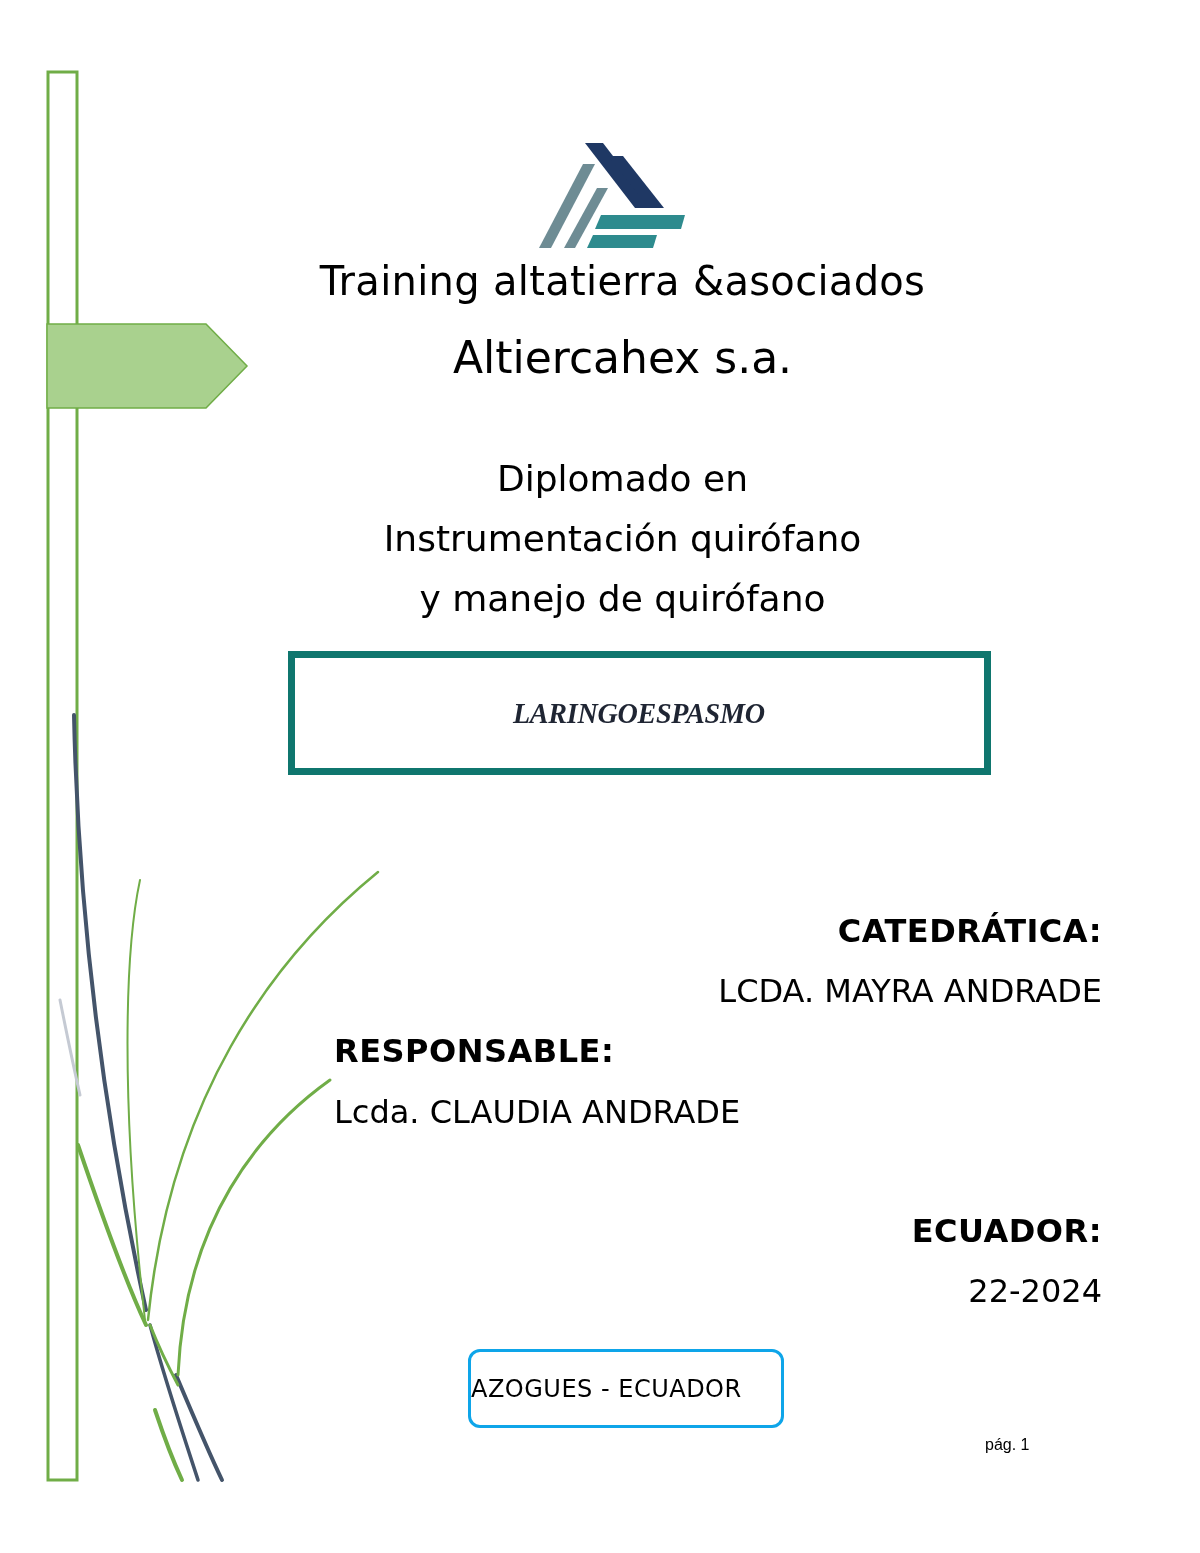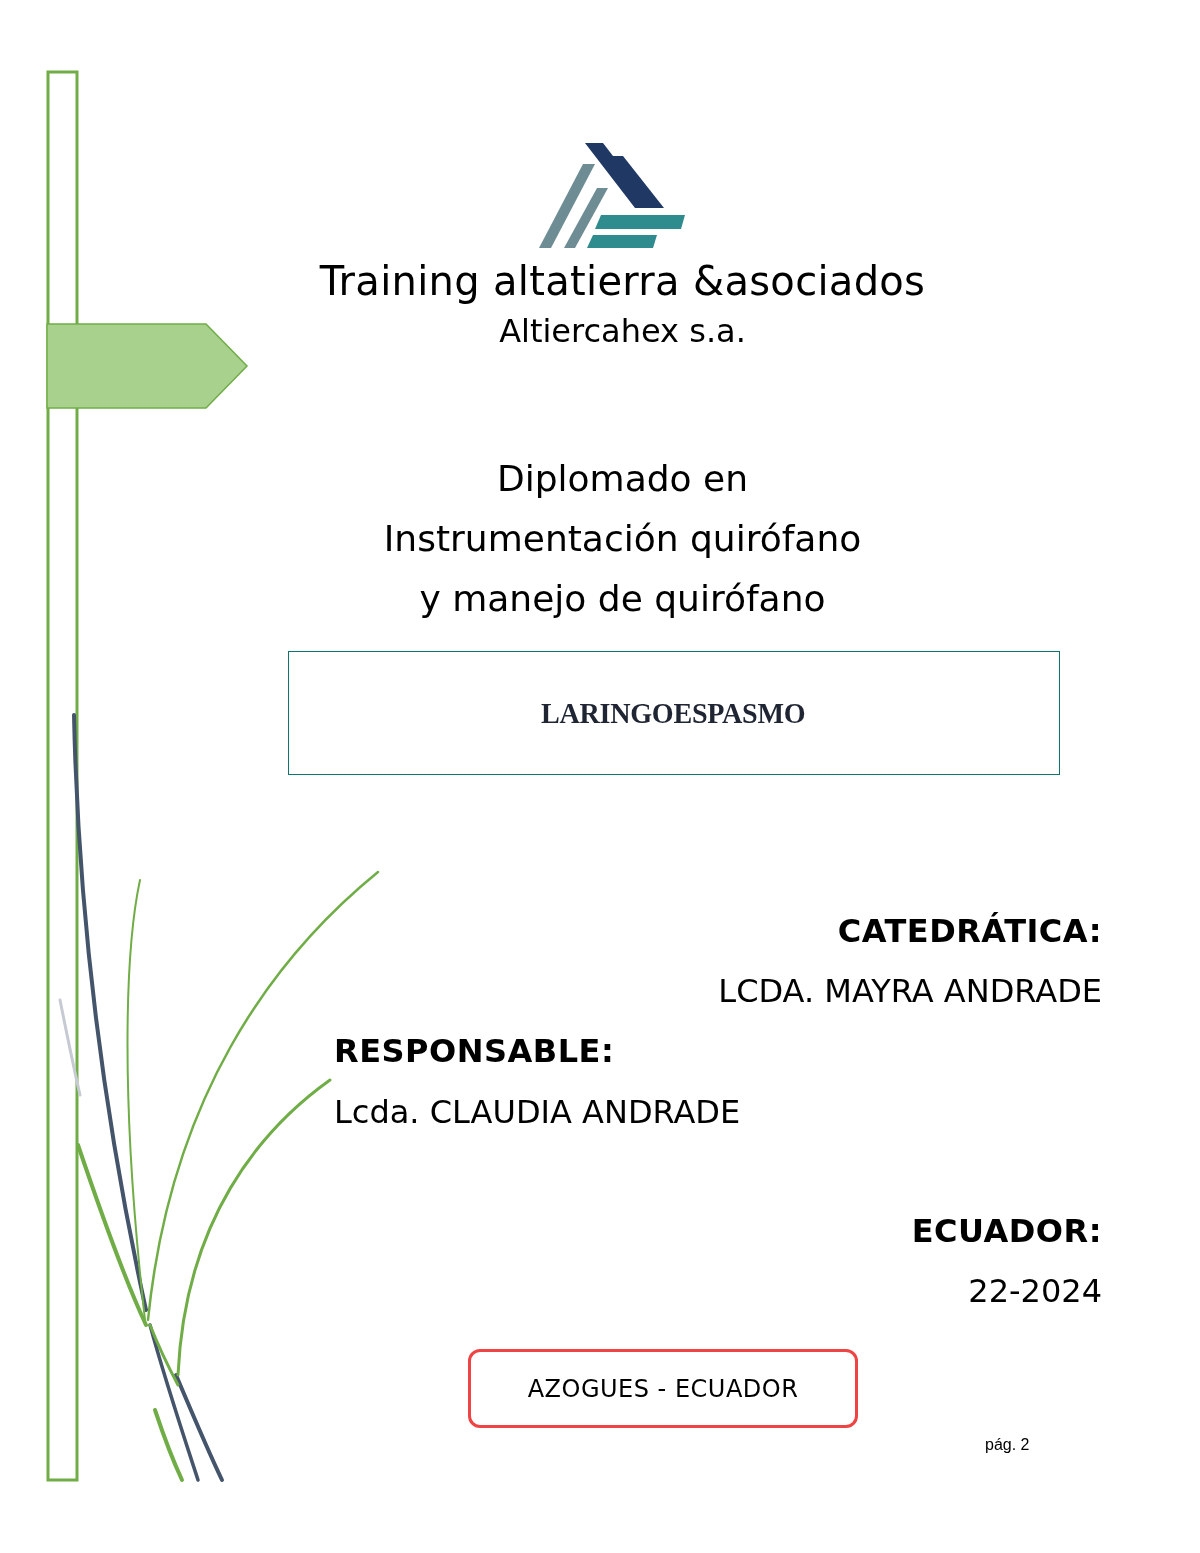--- a/index.html
+++ b/index.html
@@ -1,37 +1,37 @@
 <!DOCTYPE html>
 <html><head>
   <meta charset="utf-8">
   <style>
     html, body { margin: 0; padding: 0; background: #ffffff; }
     body { width: 1200px; height: 1553px; position: relative; overflow: hidden; font-family: "DejaVu Sans", sans-serif; color: #000; }
     .abs { position: absolute; }
     .deco { position: absolute; left: 0; top: 0; width: 1200px; height: 1553px; pointer-events: none; }
     .center-text { position: absolute; left: 300px; width: 645px; text-align: center; white-space: nowrap; margin-top: 20px; }
     .org1 { top: 238px; font-size: 40px; letter-spacing: 0.3px; }
-    .org2 { top: 292px; font-size: 32px; }
+    .org2 { top: 312px; font-size: 44px; }
     .dip { font-size: 36px; }
     .dip1 { top: 438px; }
     .dip2 { top: 498px; }
     .dip3 { top: 558px; }
-    .title-box { position: absolute; left: 288px; top: 651px; width: 772px; height: 124px; border: 1px solid #0f766e; box-sizing: border-box; display: flex; align-items: center; justify-content: center; }
+    .title-box { position: absolute; left: 288px; top: 651px; width: 703px; height: 124px; border: 7px solid #0f766e; box-sizing: border-box; display: flex; align-items: center; justify-content: center; font-style: italic; }
     .title-text { font-family: "Liberation Serif", serif; font-weight: bold; font-size: 29px; color: #1f2533; margin-left: -2px; letter-spacing: -0.3px; transform: scaleX(0.97); }
     .right-label { position: absolute; right: 98px; text-align: right; white-space: nowrap; }
     .label-bold { font-weight: bold; font-size: 32px; letter-spacing: 0.5px; }
     .value { font-size: 32px; }
     .cat-label { top: 912px; margin-left: 35px; }
     .cat-value { top: 972px; }
     .resp-label { position: absolute; left: 334px; top: 1032px; }
     .resp-value { position: absolute; left: 334px; top: 1093px; }
     .coh-label { top: 1212px; }
     .coh-value { top: 1272px; }
-    .location-box { position: absolute; left: 468px; top: 1349px; width: 390px; height: 79px; border: 3px solid #ef4444; border-radius: 12px; box-sizing: border-box; display: flex; align-items: center; justify-content: center; }
+    .location-box { position: absolute; left: 468px; top: 1349px; width: 316px; height: 79px; border: 3px solid #0ea5e9; border-radius: 12px; box-sizing: border-box; display: flex; align-items: center; }
     .location-text { font-size: 24px; letter-spacing: 0.5px; }
     .page-num { position: absolute; left: 985px; top: 1436px; font-family: "Liberation Sans", sans-serif; font-size: 16px; }
   </style>
 </head>
 <body>
 
 <svg class="deco" viewBox="0 0 1200 1553" xmlns="http://www.w3.org/2000/svg">
 
   <rect x="48" y="72" width="29" height="1408" fill="none" stroke="#70ad47" stroke-width="3"></rect>
 
@@ -77,13 +77,13 @@
 <div class="resp-label label-bold">RESPONSABLE:</div>
 <div class="resp-value value">Lcda. CLAUDIA ANDRADE</div>
 
 <div class="right-label label-bold coh-label">ECUADOR:</div>
 <div class="right-label value coh-value">22-2024</div>
 
 <div class="location-box">
   <span class="location-text">AZOGUES - ECUADOR</span>
 </div>
 
-<div class="page-num">pág. 2</div>
+<div class="page-num">pág. 1</div>
 
 </body></html>

